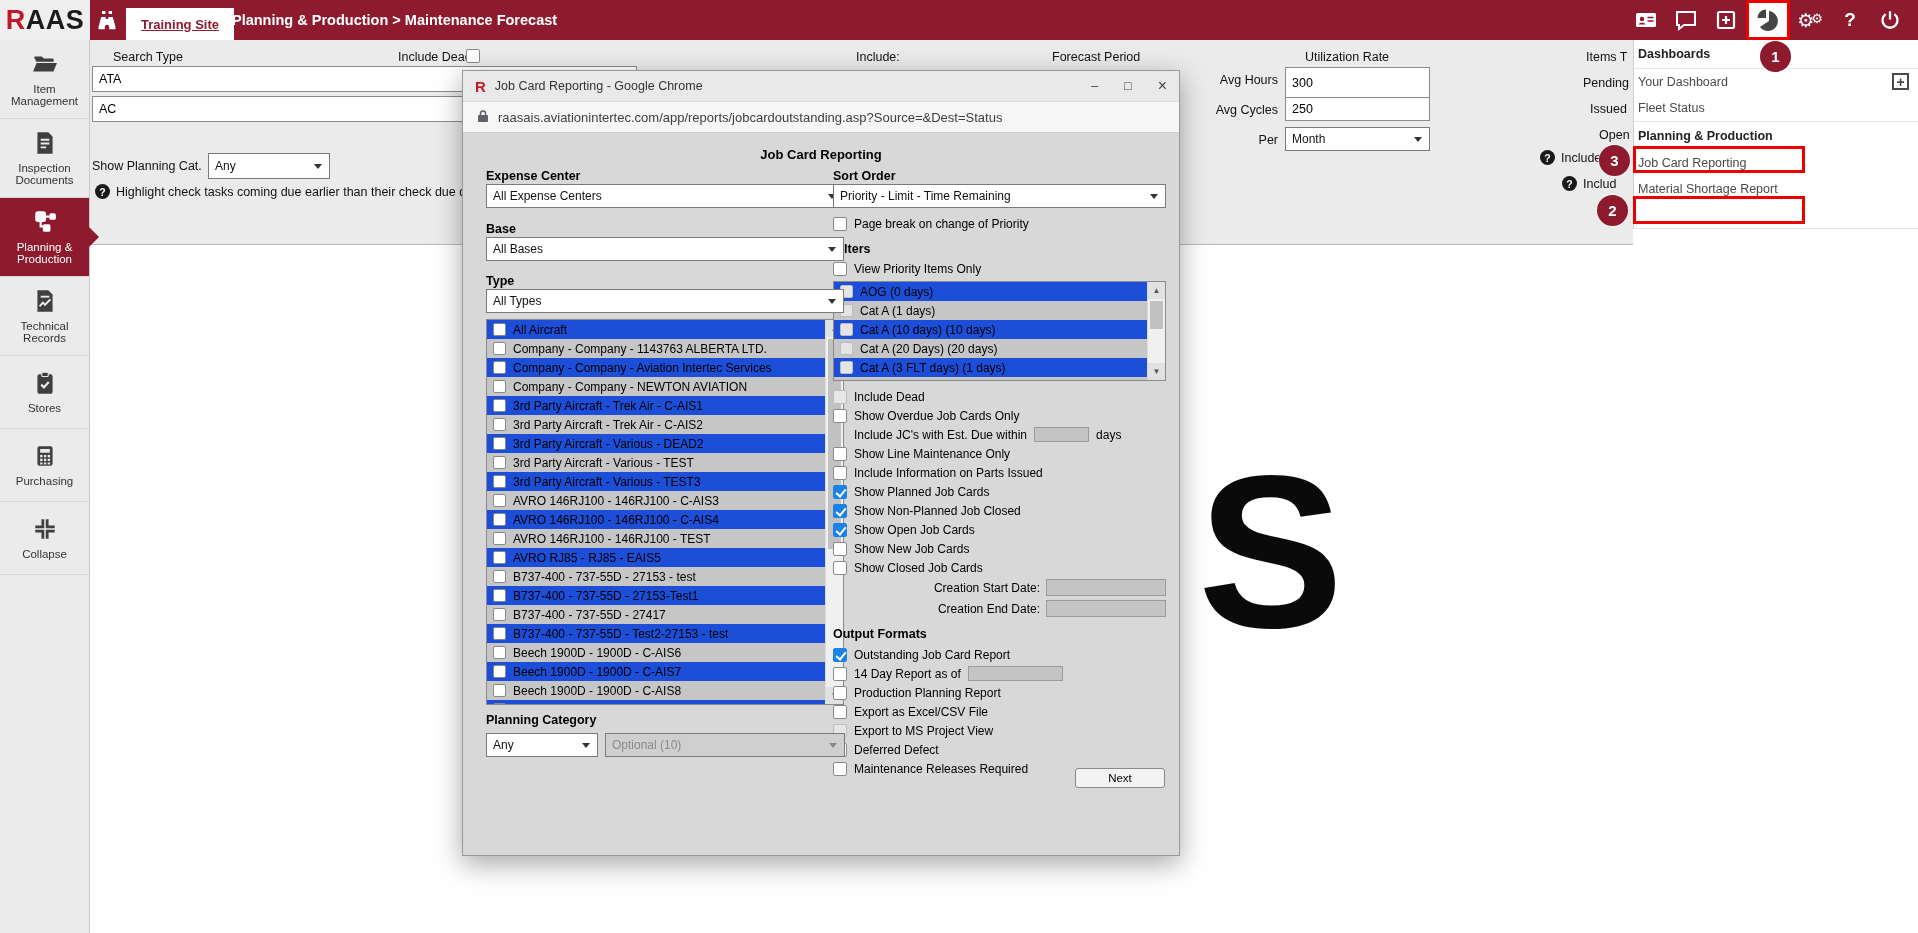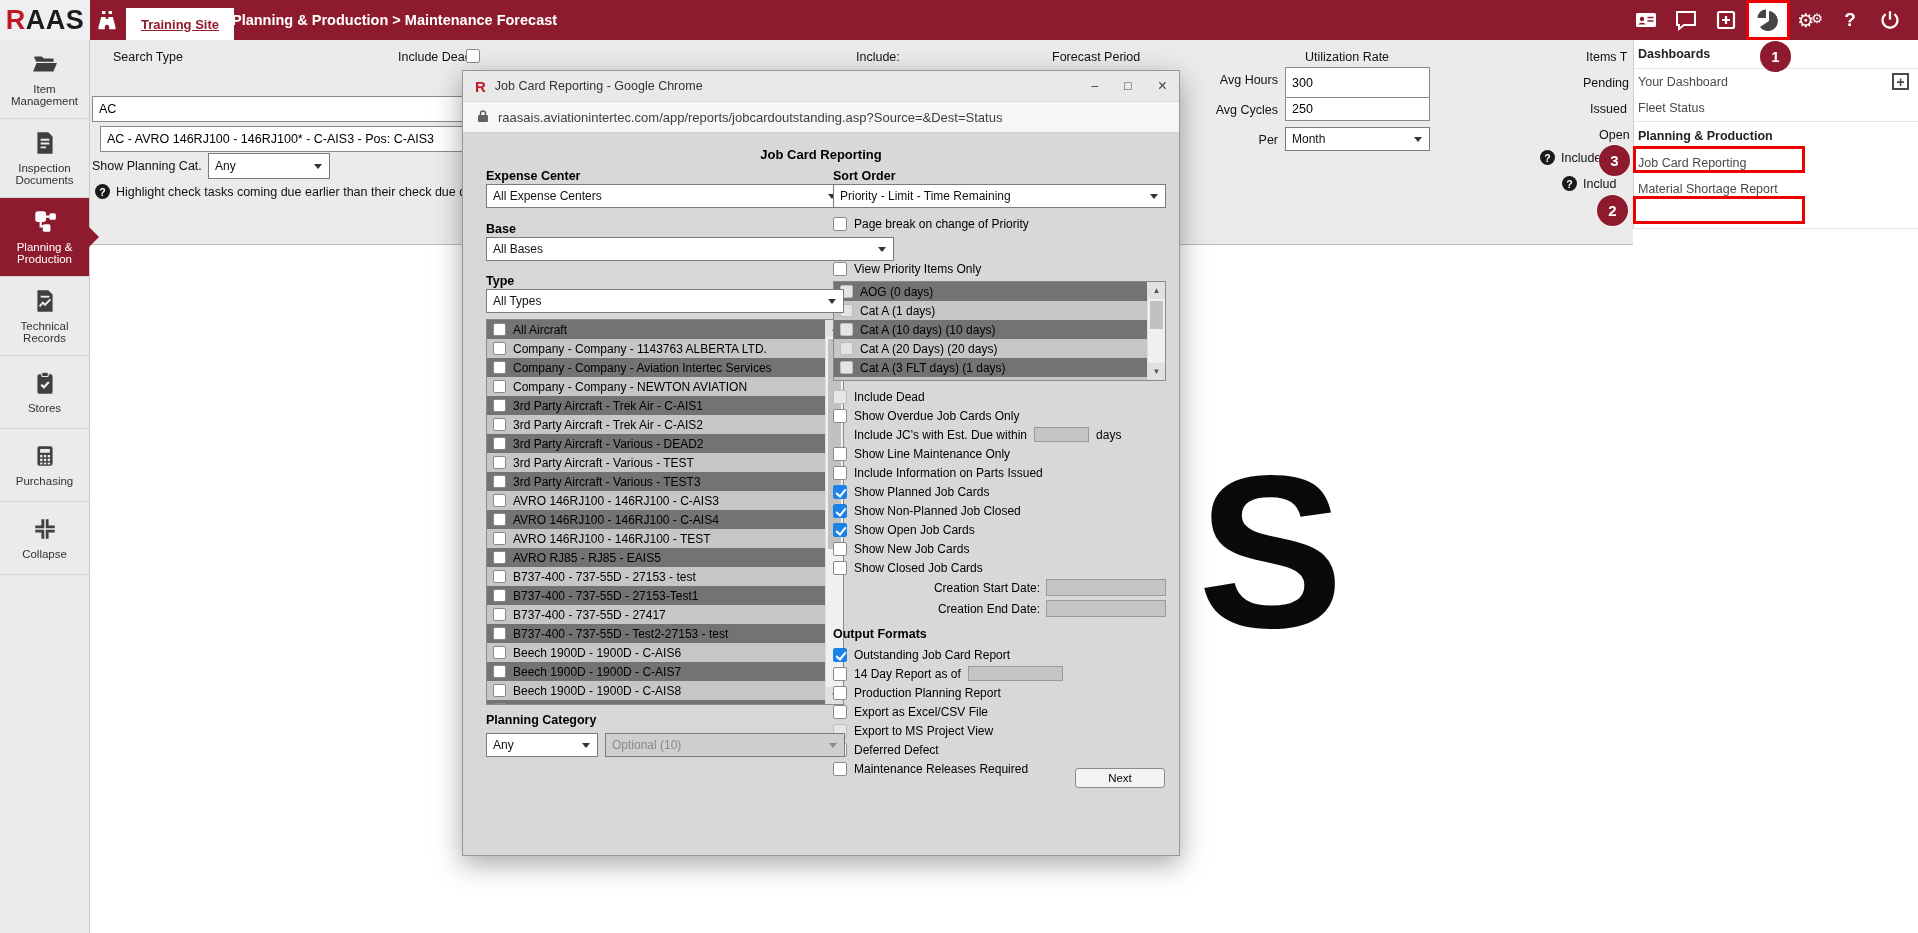--- a/index.html
+++ b/index.html
@@ -42,21 +42,21 @@
   
   .dlg{position:absolute;left:462px;top:70px;width:718px;height:786px;background:#D8D8D8;border:1px solid #98989C;box-shadow:0 8px 26px rgba(0,0,0,.35);z-index:30;box-sizing:border-box;}
   .dlg-title{height:30px;background:#E9E9E9;display:flex;align-items:center;padding:0 12px;font-size:12.5px;color:#333;border-bottom:1px solid #DCDCDC;}
   .dlg-fav{color:#C21B2A;font-weight:bold;font-size:15px;margin-right:9px;}
   .dlg-ctl{margin-left:auto;display:flex;align-items:center;gap:26px;color:#444;}
   .dlg-ctl span{cursor:pointer;}
   .dlg-url{height:30px;background:#F6F6F6;display:flex;align-items:center;gap:9px;padding:0 14px;font-size:13px;color:#3C4043;border-bottom:1px solid #CFCFCF;}
   .dlg-h{position:absolute;left:0;top:76px;width:100%;text-align:center;font-weight:bold;font-size:13px;color:#000;}
   .dlbl{position:absolute;font-weight:bold;font-size:12.5px;color:#000;white-space:nowrap;}
   .dsel{height:24px;}
-  .listbox{position:absolute;background:#737373;border:1px solid #8A8A8A;overflow:hidden;box-sizing:border-box;}
+  .listbox{position:absolute;background:#1d4ed8;border:1px solid #8A8A8A;overflow:hidden;box-sizing:border-box;}
   .lrow{height:19px;display:flex;align-items:center;gap:7px;padding:0 20px 0 6px;font-size:12px;color:#000;white-space:nowrap;cursor:pointer;}
   .lrow:nth-child(even){background:#C6C6C6;}
   .cbs{width:13px;height:13px;background:#fff;border:1px solid #8A8A8A;border-radius:2px;box-sizing:border-box;flex:none;}
   .cbs.disabled{background:#E4E4E4;border-color:#BDBDBD;}
   .vsb{position:absolute;top:0;right:0;bottom:0;width:17px;background:#F0F0F0;border-left:1px solid #DCDCDC;}
   .vsb .sb-up,.vsb .sb-dn{position:absolute;left:0;width:17px;height:17px;background:#E1E1E1;color:#555;font-size:8px;display:flex;align-items:center;justify-content:center;cursor:pointer;}
   .vsb .sb-dn{bottom:0;}
   .vsb .sb-th{position:absolute;left:2px;right:2px;background:#C1C1C1;cursor:pointer;}
   .ck-col{position:absolute;display:flex;flex-direction:column;}
   .ck-row{height:19px;display:flex;align-items:center;gap:7px;font-size:12px;color:#000;white-space:nowrap;}
@@ -77,22 +77,22 @@
 </style>
 </head>
 <body>
 
 <div class="stage">
 
   <div class="strip"></div>
   <div class="flabel" style="left:113px;top:50px;">Search Type</div>
   <div class="flabel" style="left:398px;top:50px;">Include Dead</div>
   <span class="cb" style="position:absolute;left:466px;top:49px;z-index:2;"></span>
+  <input class="tinput" style="left: 92px; top: 66px; width: 545px; height: 26px;" value="ATA">
   <input class="tinput" style="left: 92px; top: 96px; width: 545px; height: 26px;" value="AC">
-  <input class="tinput" style="left: 100px; top: 126px; width: 545px; height: 26px;" value="AC - AVRO 146RJ100 - 146RJ100* - C-AIS3 - Pos: C-AIS3">
   <div class="flabel" style="left:92px;top:159px;">Show Planning Cat.</div>
   <div class="sel" style="left:208px;top:153px;width:122px;height:26px;">Any</div>
   <div class="hl-row" style="left:95px;top:184px;">
     <span class="qicon">?</span>
     <span>Highlight check tasks coming due earlier than their check due date</span>
     <span class="cb"></span>
   </div>
 
   <div class="flabel" style="left:856px;top:50px;">Include:</div>
   <div class="flabel" style="left:1052px;top:50px;">Forecast Period</div>
@@ -277,21 +277,21 @@
             <path d="M3.5 6V4.5a2.5 2.5 0 0 1 5 0V6" stroke="#5F6368" stroke-width="1.5" fill="none"></path>
           </svg>
       </span>
       <span>raasais.aviationintertec.com/app/reports/jobcardoutstanding.asp?Source=&amp;Dest=Status</span>
     </div>
     <div class="dlg-h">Job Card Reporting</div>
 
     <div class="dlbl" style="left:23px;top:98px;">Expense Center</div>
     <div class="sel dsel" style="left:23px;top:113px;width:358px;">All Expense Centers</div>
     <div class="dlbl" style="left:23px;top:151px;">Base</div>
-    <div class="sel dsel" style="left:23px;top:166px;width:408px;">All Bases</div>
+    <div class="sel dsel" style="left:23px;top:166px;width:358px;">All Bases</div>
     <div class="dlbl" style="left:23px;top:203px;">Type</div>
     <div class="sel dsel" style="left:23px;top:218px;width:358px;">All Types</div>
 
     <div class="listbox" style="left:23px;top:248px;width:358px;height:386px;">
       <div id="aircraft-rows">
           <div class="lrow">
             <span class="cbs"></span>
             <span>All Aircraft</span>
           </div>
           <div class="lrow">

